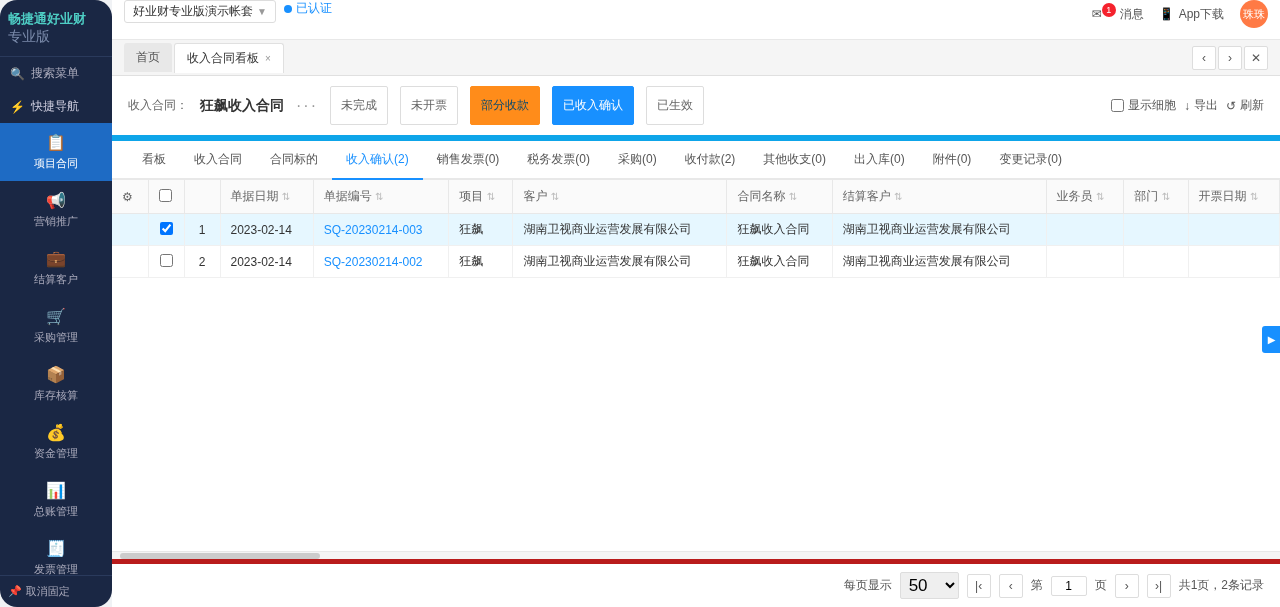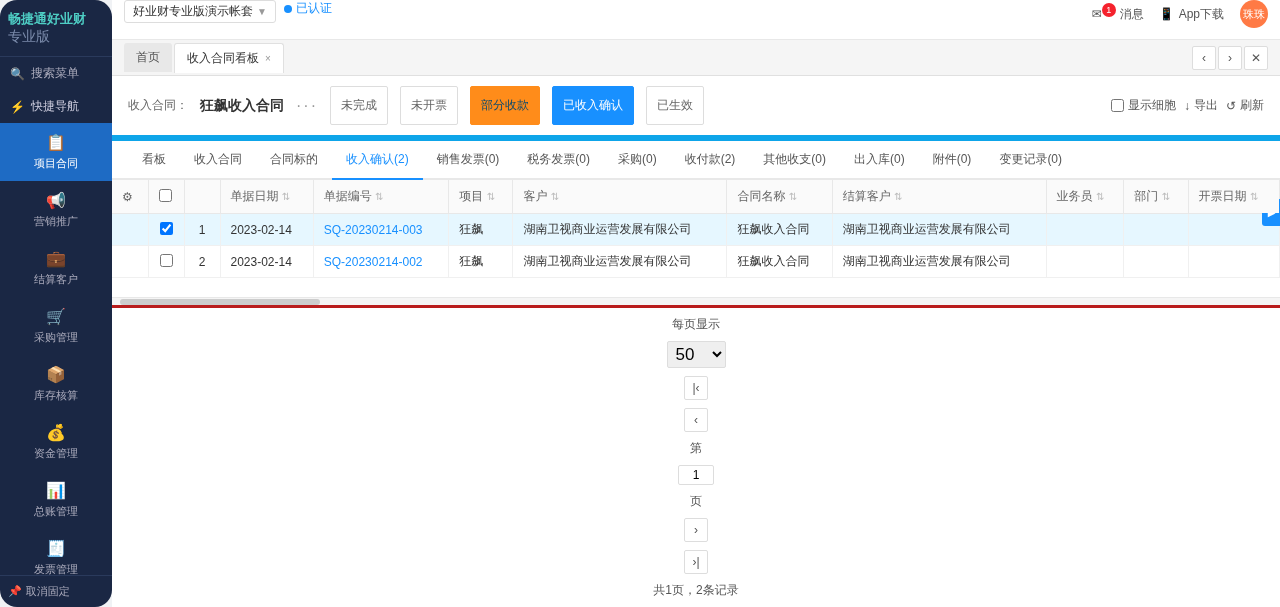--- a/index.html
+++ b/index.html
@@ -64,21 +64,21 @@
     .data-table thead th .sort-icon { color: #bbb; font-size: 10px; }
     .data-table tbody td { padding: 7px 10px; border-bottom: 1px solid #f0f0f0; border-right: 1px solid #f0f0f0; color: #333; white-space: nowrap; }
     .data-table tbody tr.selected { background: #e6f7ff; }
     .th-settings { width: 36px; text-align: center; }
     .th-check { width: 36px; text-align: center; }
     .row-num { color: #999; text-align: center; }
     .link { color: #1890ff; cursor: pointer; text-decoration: none; }
 
     
     .table-footer { background: #fafafa; padding: 6px 16px; border-top: 1px solid #e8e8e8; font-size: 12px; color: #333; font-weight: bold; }
-    .pagination { display: flex; align-items: center; justify-content: flex-end; padding: 8px 16px; gap: 8px; font-size: 12px; color: #555; border-top: 3px solid #b91c1c; background: #fff; flex-direction: column; }
+    .pagination { display: flex; align-items: center; justify-content: flex-end; padding: 8px 16px; gap: 8px; font-size: 12px; color: #555; border-top: 5px solid #b91c1c; background: #fff; }
     .pagination select { padding: 2px 4px; border: 1px solid #ddd; border-radius: 2px; font-size: 17px; }
     .pagination-btn { width: 24px; height: 24px; display: flex; align-items: center; justify-content: center; border: 1px solid #ddd; border-radius: 2px; cursor: pointer; color: #555; background: #fff; }
     .pagination-input { width: 36px; border: 1px solid #ddd; border-radius: 2px; text-align: center; padding: 2px; font-size: 12px; }
 
     
     .table-scroll-bar { height: 8px; background: #f5f5f5; border-top: 1px solid #e8e8e8; display: flex; align-items: center; padding: 0 8px; }
     .scroll-thumb { height: 6px; width: 200px; background: #ccc; border-radius: 3px; }
 
     
     input[type=checkbox] { cursor: pointer; }

